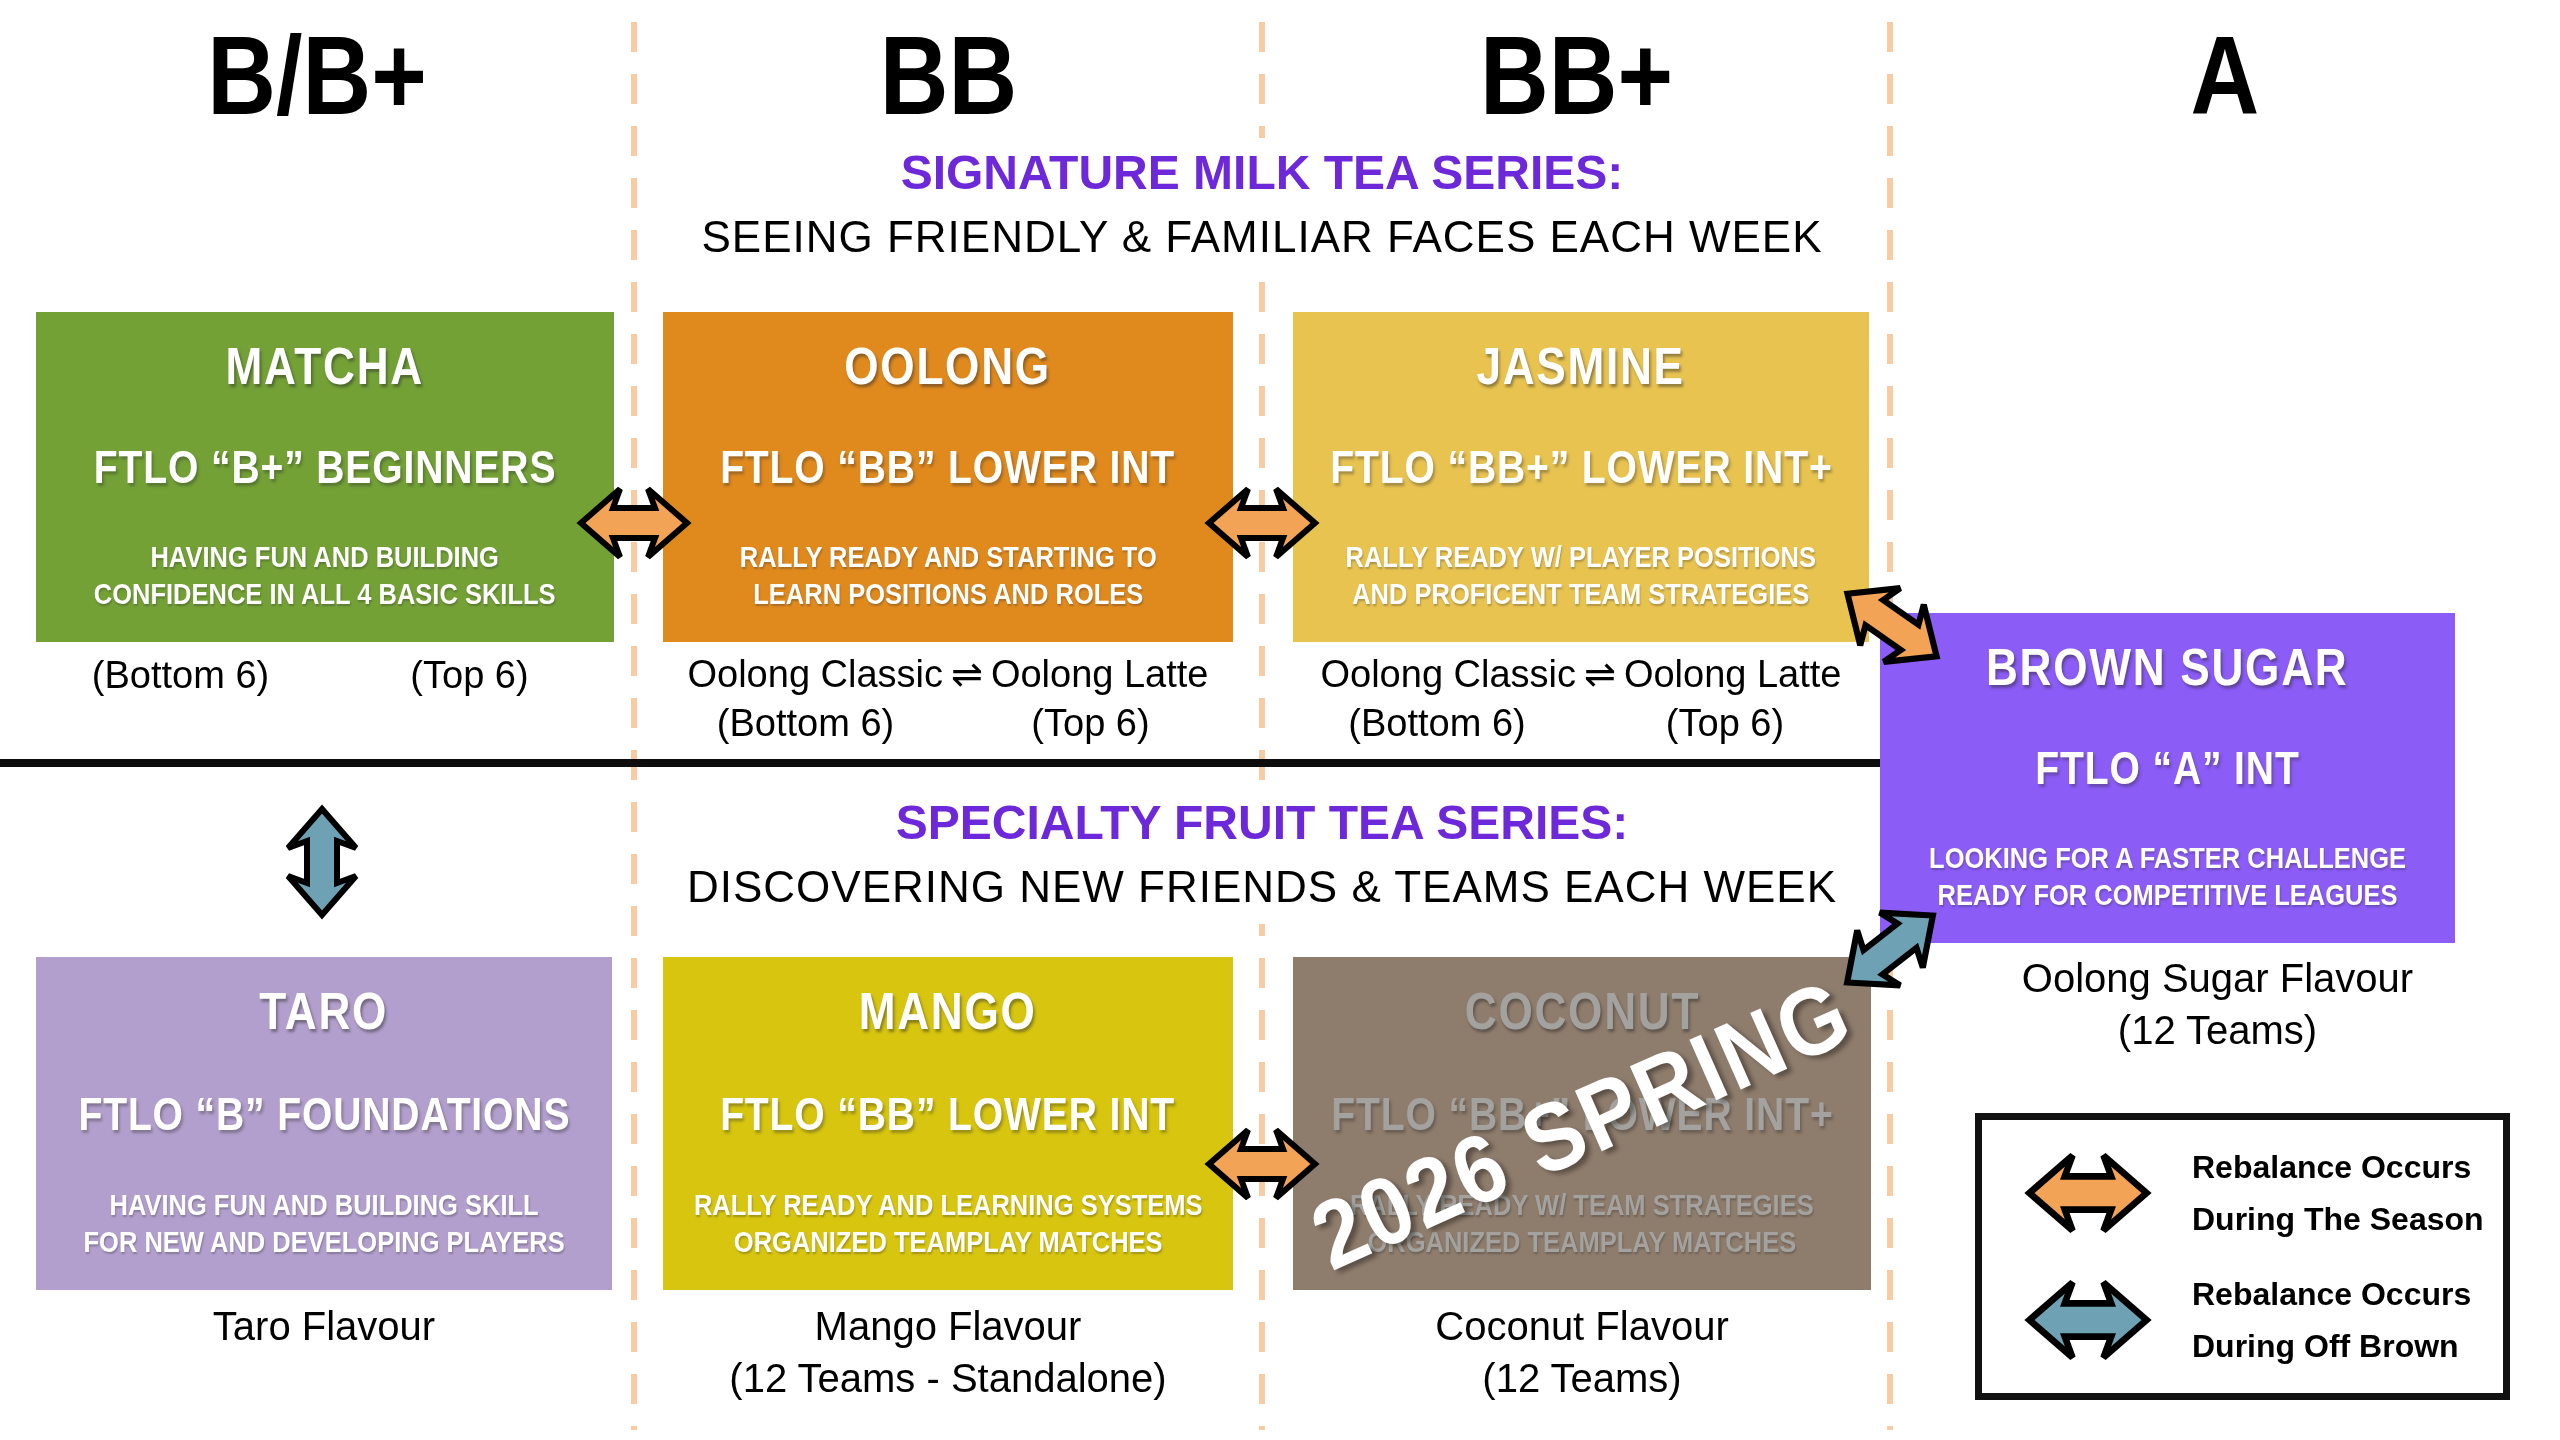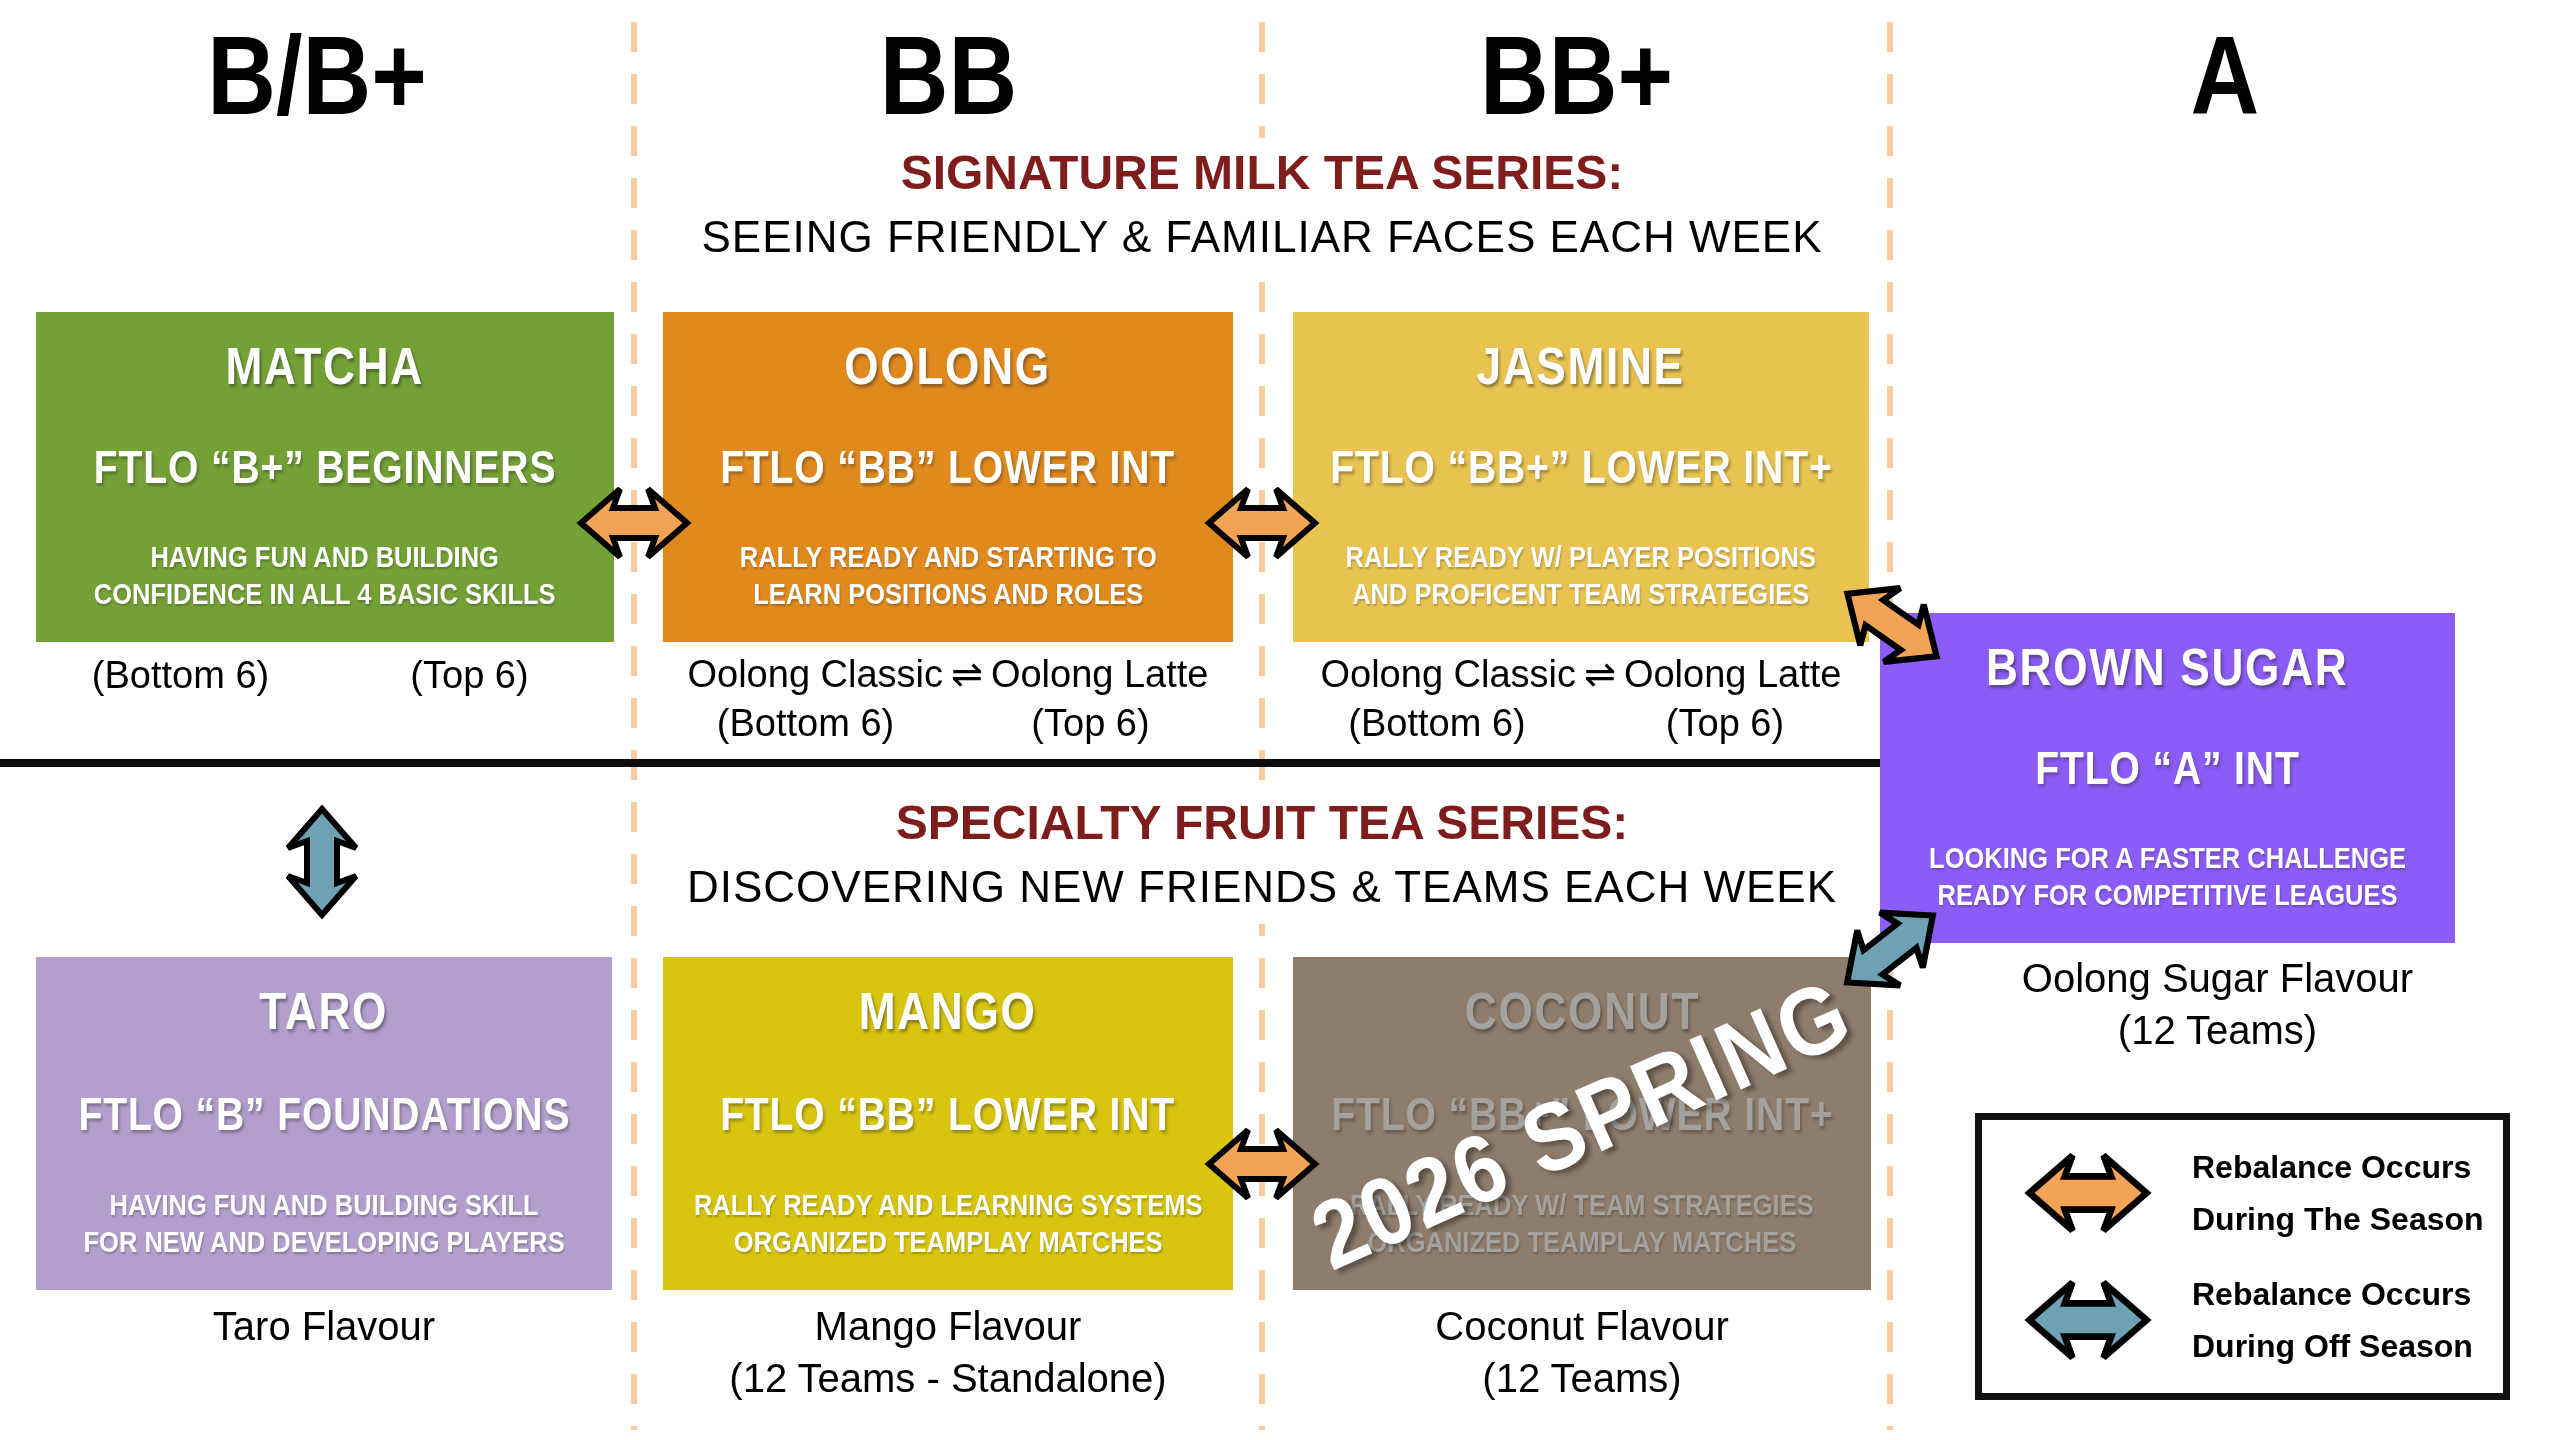--- a/index.html
+++ b/index.html
@@ -11,21 +11,21 @@
     background:repeating-linear-gradient(180deg,#F8CBA2 0 30px,transparent 30px 52px);}
 
   
   .col-header{position:absolute;top:16px;height:120px;line-height:120px;
     text-align:center;font-size:112px;font-weight:bold;color:#000;
     transform:scaleX(0.85);transform-origin:50% 50%;white-space:nowrap;z-index:1;}
 
   
   .series-title-block{position:absolute;text-align:center;background:#ffffff;
     z-index:2;padding:4px 0;}
-  .series-title{font-size:48px;font-weight:bold;color:#7f1d1d;line-height:62px;white-space:nowrap;}
+  .series-title{font-size:48px;font-weight:bold;color:#6d28d9;line-height:62px;white-space:nowrap;}
   .series-subtitle{font-size:44px;font-weight:normal;color:#000;line-height:66px;
     letter-spacing:1px;white-space:nowrap;}
 
   
   .tea-box{position:absolute;z-index:2;display:flex;flex-direction:column;
     justify-content:space-between;align-items:center;box-sizing:border-box;
     padding:24px 10px 30px 10px;color:#ffffff;text-align:center;}
   .cond{transform:scaleX(0.85);transform-origin:50% 50%;white-space:nowrap;display:block;}
   .box-title{font-size:52px;font-weight:bold;letter-spacing:2px;
     text-shadow:2px 3px 3px rgba(40,40,40,0.45);}
@@ -233,16 +233,16 @@
       <div>Rebalance Occurs</div>
       <div>During The Season</div>
     </div>
   </div>
   <div class="legend-row">
     <svg width="132" height="84" viewBox="0 0 112 76">
         <use href="#dblarrow" fill="#6FA1B5"></use>
       </svg>
     <div class="legend-text">
       <div>Rebalance Occurs</div>
-      <div>During Off Season</div>
+      <div>During Off Brown</div>
     </div>
   </div>
 </div>
 
 </body></html>

